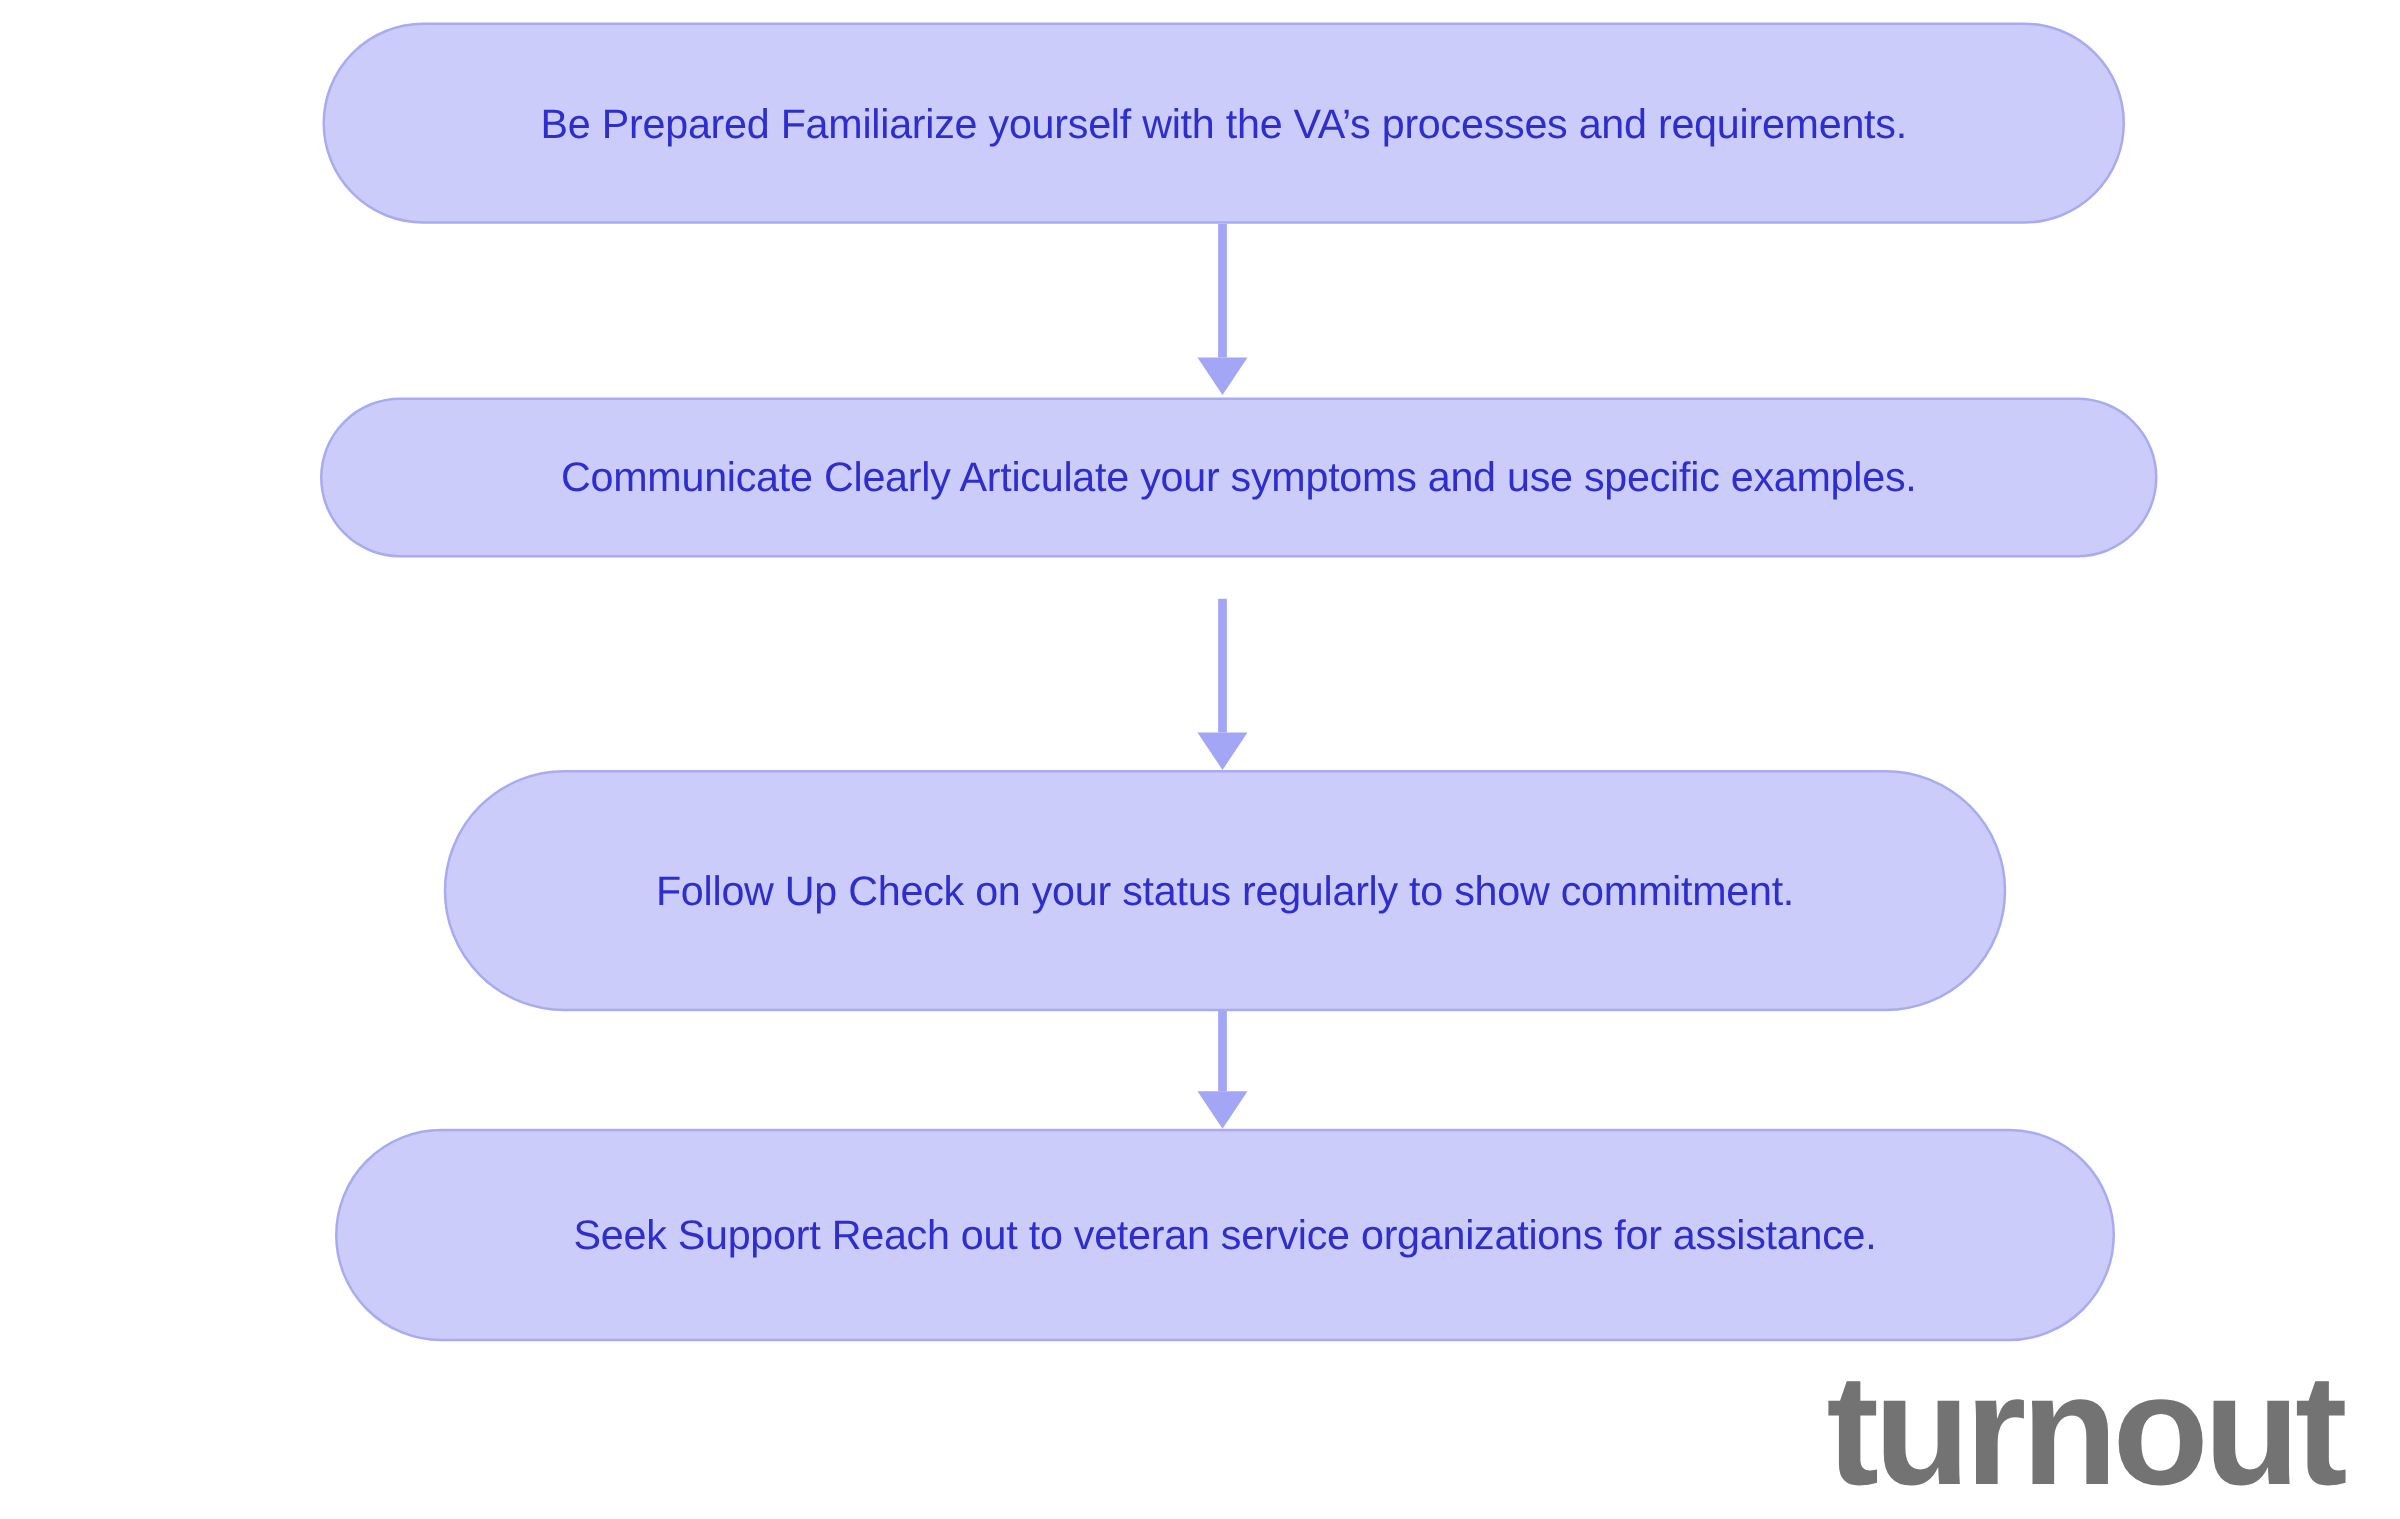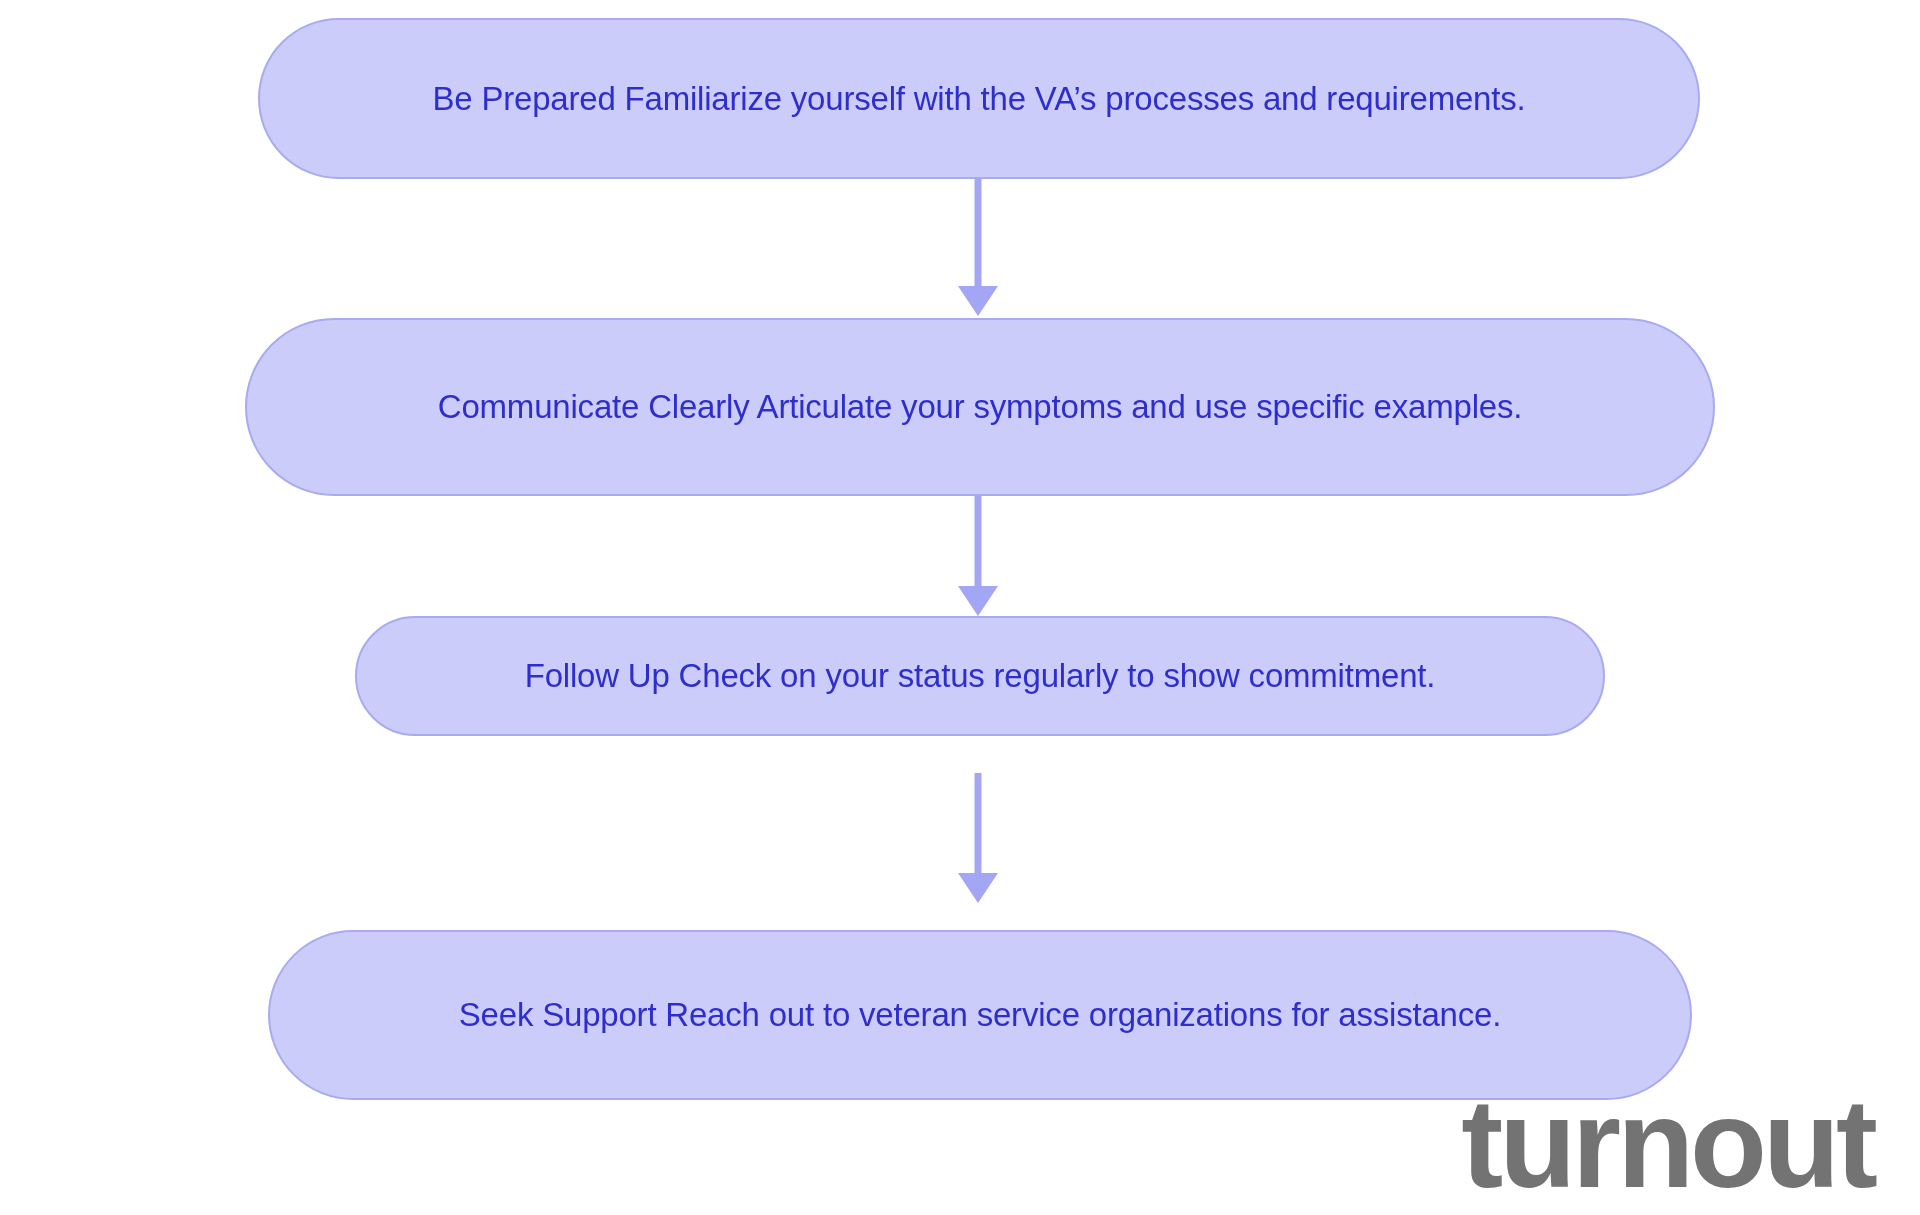--- a/index.html
+++ b/index.html
@@ -39,23 +39,23 @@
     font-family: "Liberation Sans", sans-serif;
     font-size: 33px;
     line-height: 1.25;
     letter-spacing: -0.2px;
     color: #2e2ecc;
     white-space: nowrap;
   }
 
   
   #node-0 { left: 258px;  top: 18px;   width: 1442px; height: 161px; }
-  #node-1 { left: 245px;  top: 318px;  width: 1470px; height: 178px; }
-  #node-2 { left: 355px;  top: 616px;  width: 1250px; height: 120px; }
-  #node-3 { left: 268px;  top: 930px;  width: 1424px; height: 170px; }
+  #node-1 { left: 256px;  top: 318px;  width: 1470px; height: 128px; }
+  #node-2 { left: 355px;  top: 616px;  width: 1250px; height: 193px; }
+  #node-3 { left: 268px;  top: 903px;  width: 1424px; height: 170px; }
 
   .connector {
     position: absolute;
     left: 0;
     top: 0;
     width: 1920px;
     height: 1215px;
     pointer-events: none;
   }
 

